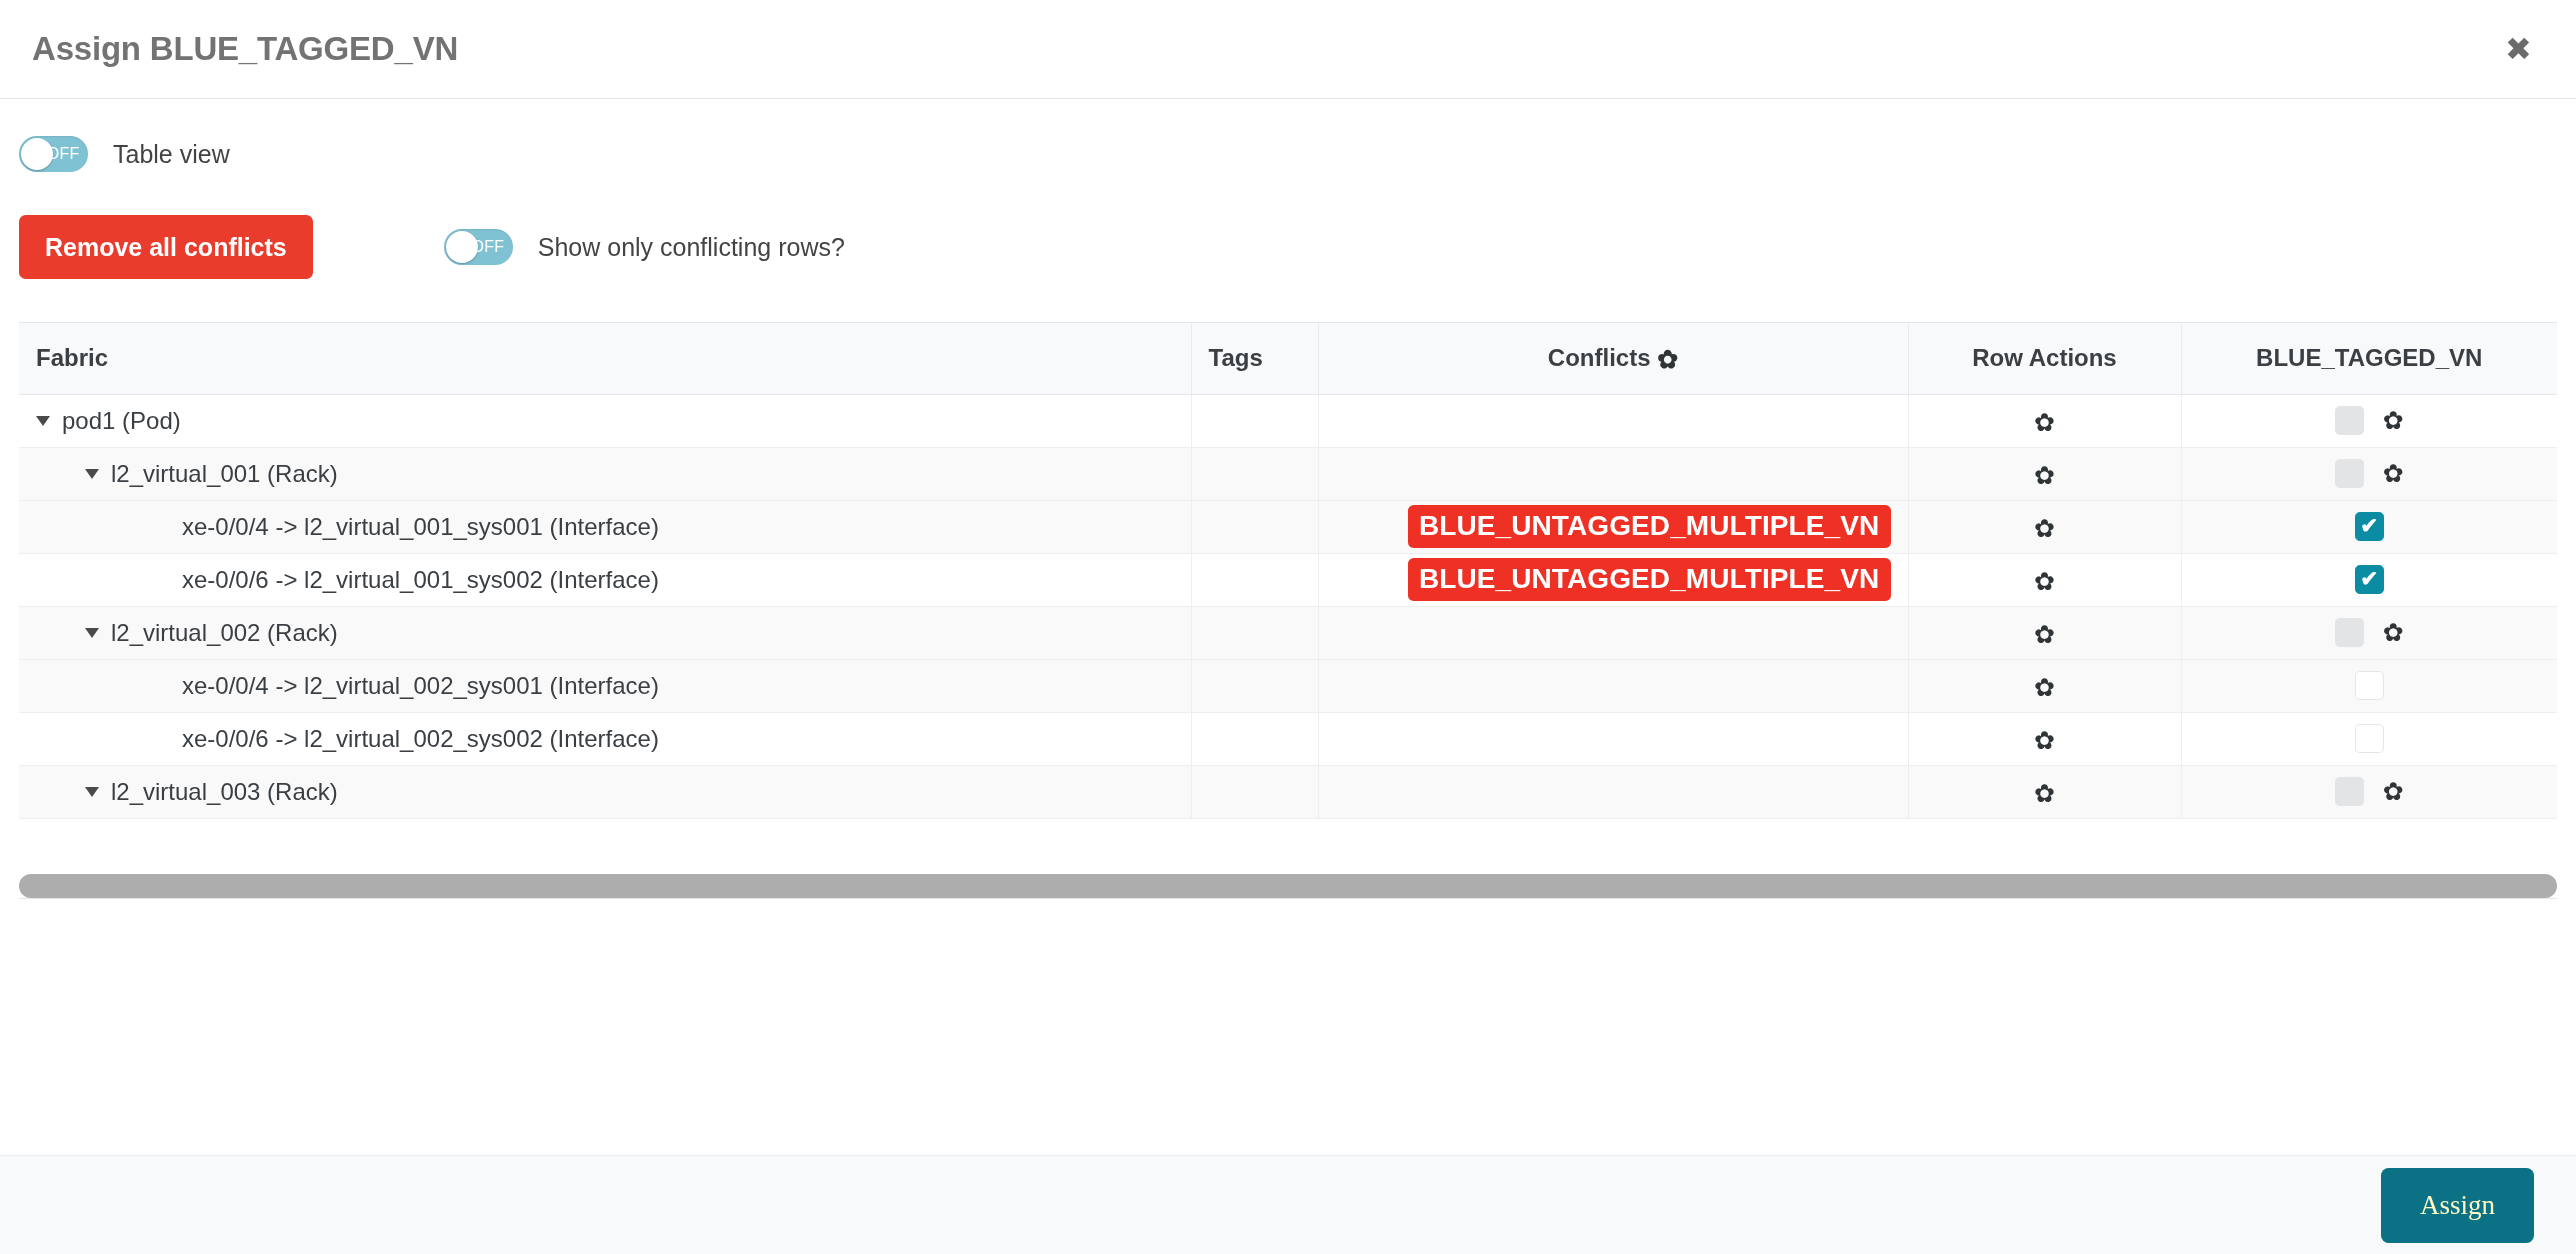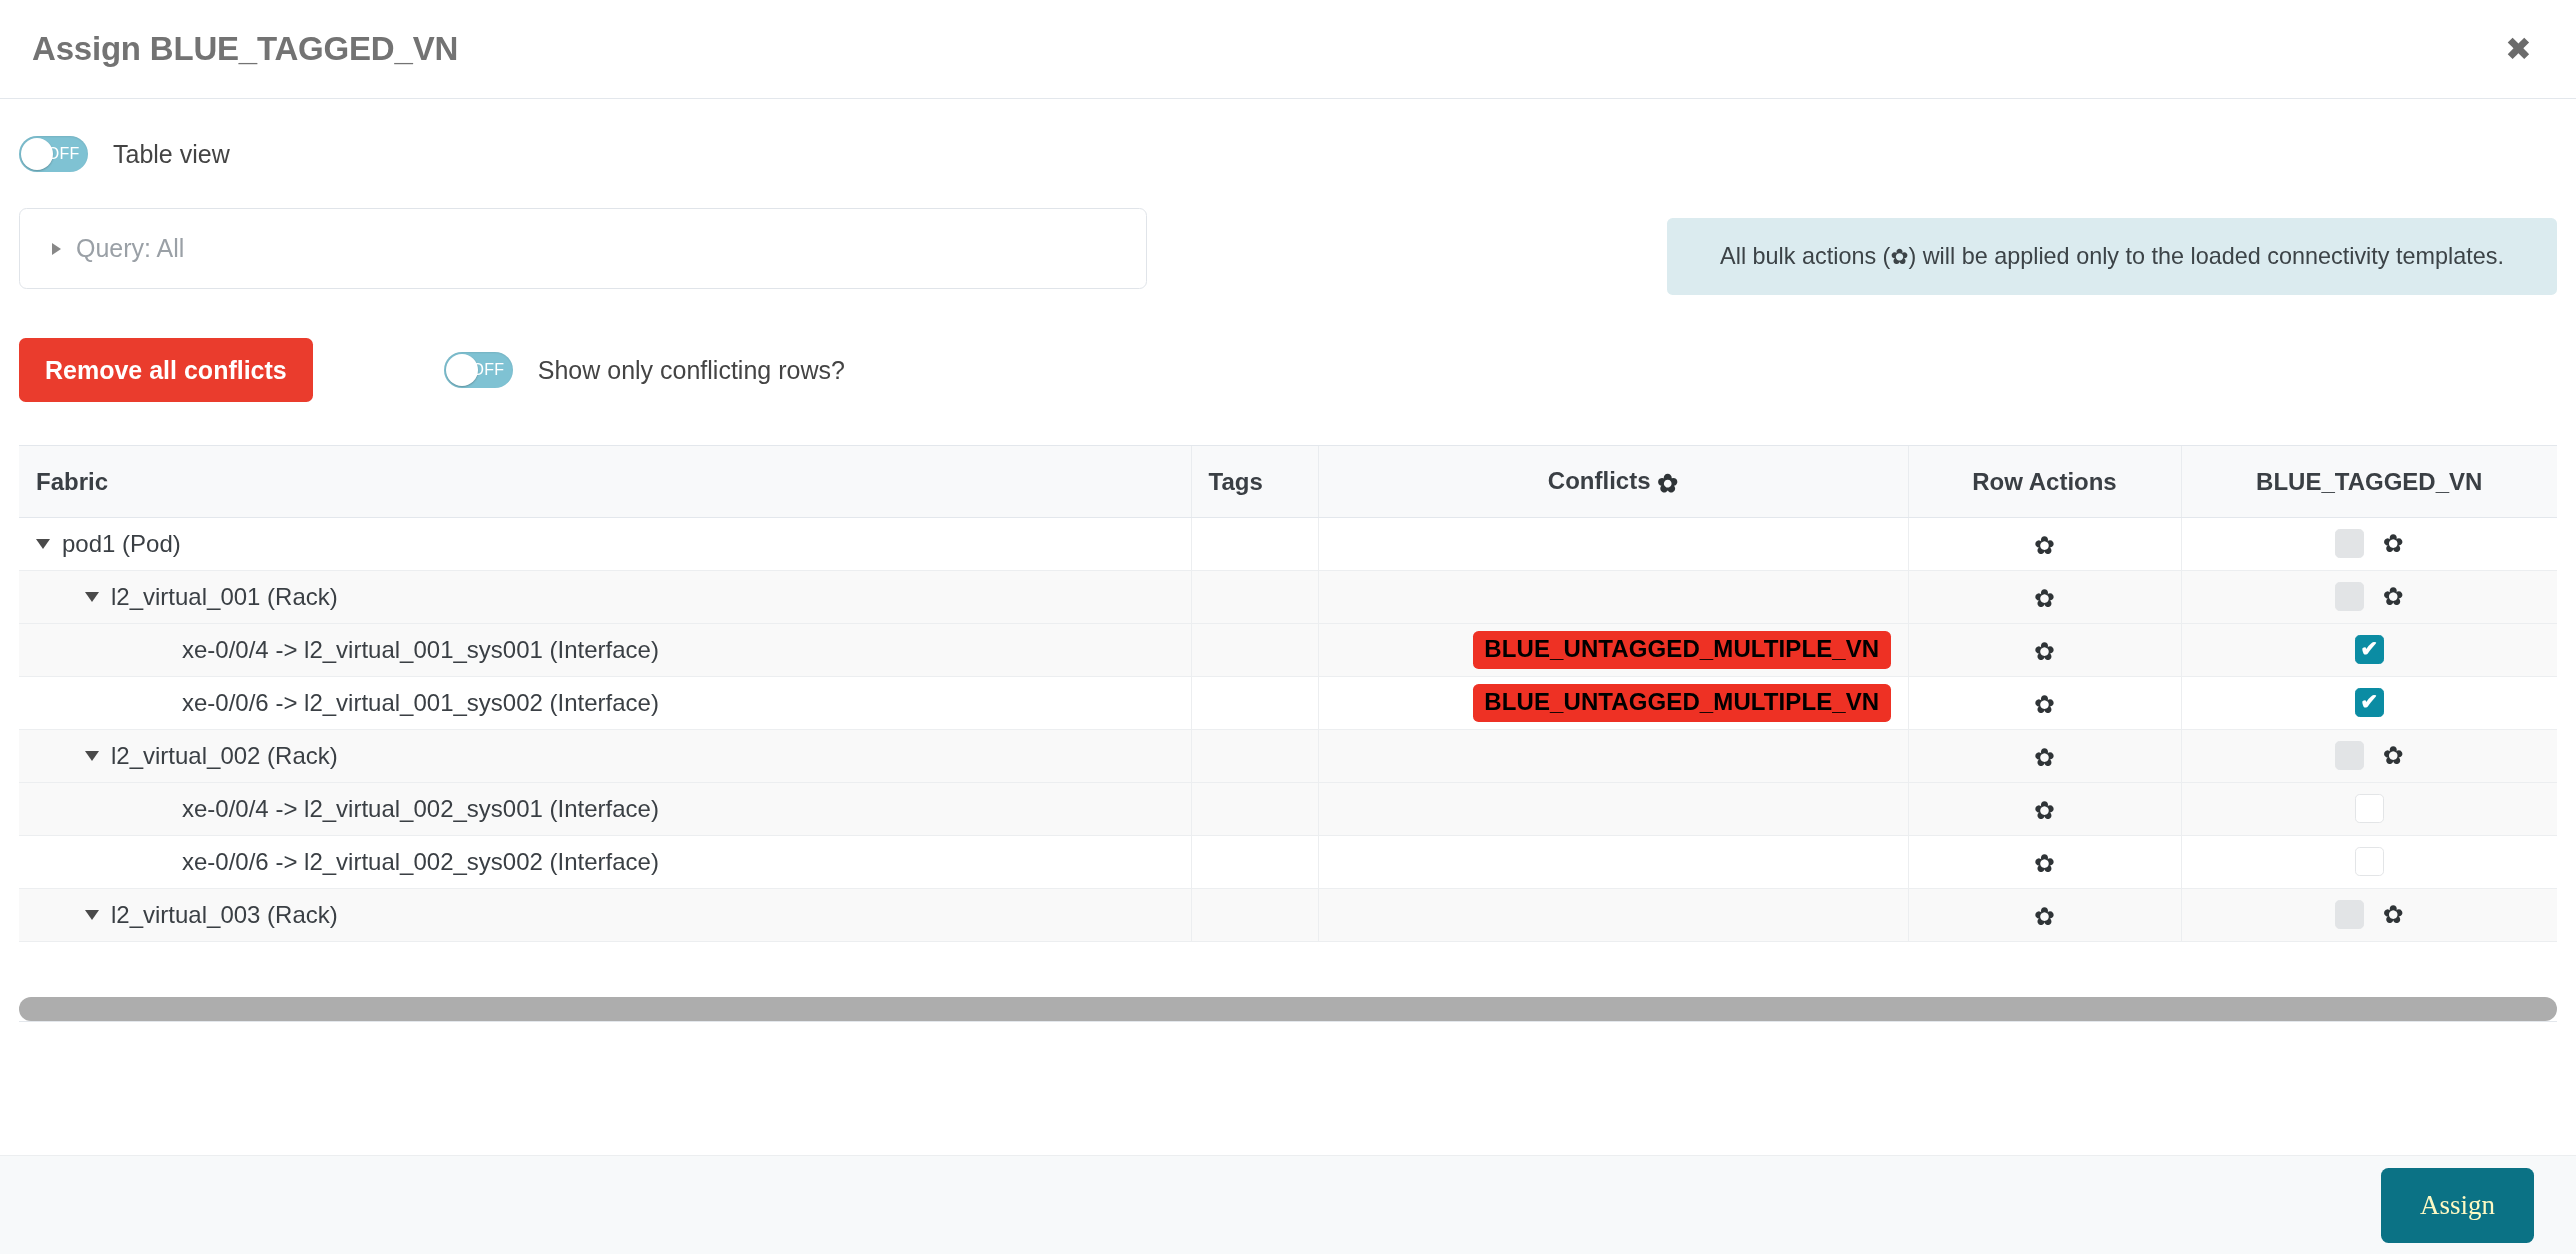--- a/index.html
+++ b/index.html
@@ -266,23 +266,23 @@
   .cb-checked .tick {
     color: #ffffff;
     font-size: 21.5px;
     line-height: 1;
     font-weight: bold;
   }
 
   .badge-conflict {
     display: inline-block;
     background: #ee3124;
-    color: #000000;
+    color: #ffffff;
     border-radius: 5.6px;
-    font-size: 24px;
+    font-size: 28px;
     font-weight: bold;
     padding: 4.7px 11.2px 5.6px 11.2px;
     letter-spacing: 0.1px;
     white-space: nowrap;
   }
   .conf-cell { text-align: right; padding-right: 20.6px; }
 
   
   .hscroll {
     position: absolute;
@@ -339,29 +339,20 @@
 <div class="modal-body">
 
   <div class="toggle-row">
     <div class="switch">
       <div class="knob"></div>
       <div class="sw-label">OFF</div>
     </div>
     <div class="toggle-text">Table view</div>
   </div>
 
-  <div class="query-row">
-    <div class="query-box">
-      <span class="caret-right"></span>
-      <span class="query-text">Query: All</span>
-    </div>
-    <div class="info-box">
-      <div class="info-text"><span>All bulk actions (</span><span class="inline-gear">✿</span><span>) will be applied only to the loaded connectivity templates.</span></div>
-    </div>
-  </div>
 
   <div class="action-row">
     <button class="btn-danger">Remove all conflicts</button>
     <div class="conflict-toggle-wrap">
       <div class="switch">
         <div class="knob"></div>
         <div class="sw-label">OFF</div>
       </div>
       <div class="toggle-text">Show only conflicting rows?</div>
     </div>

